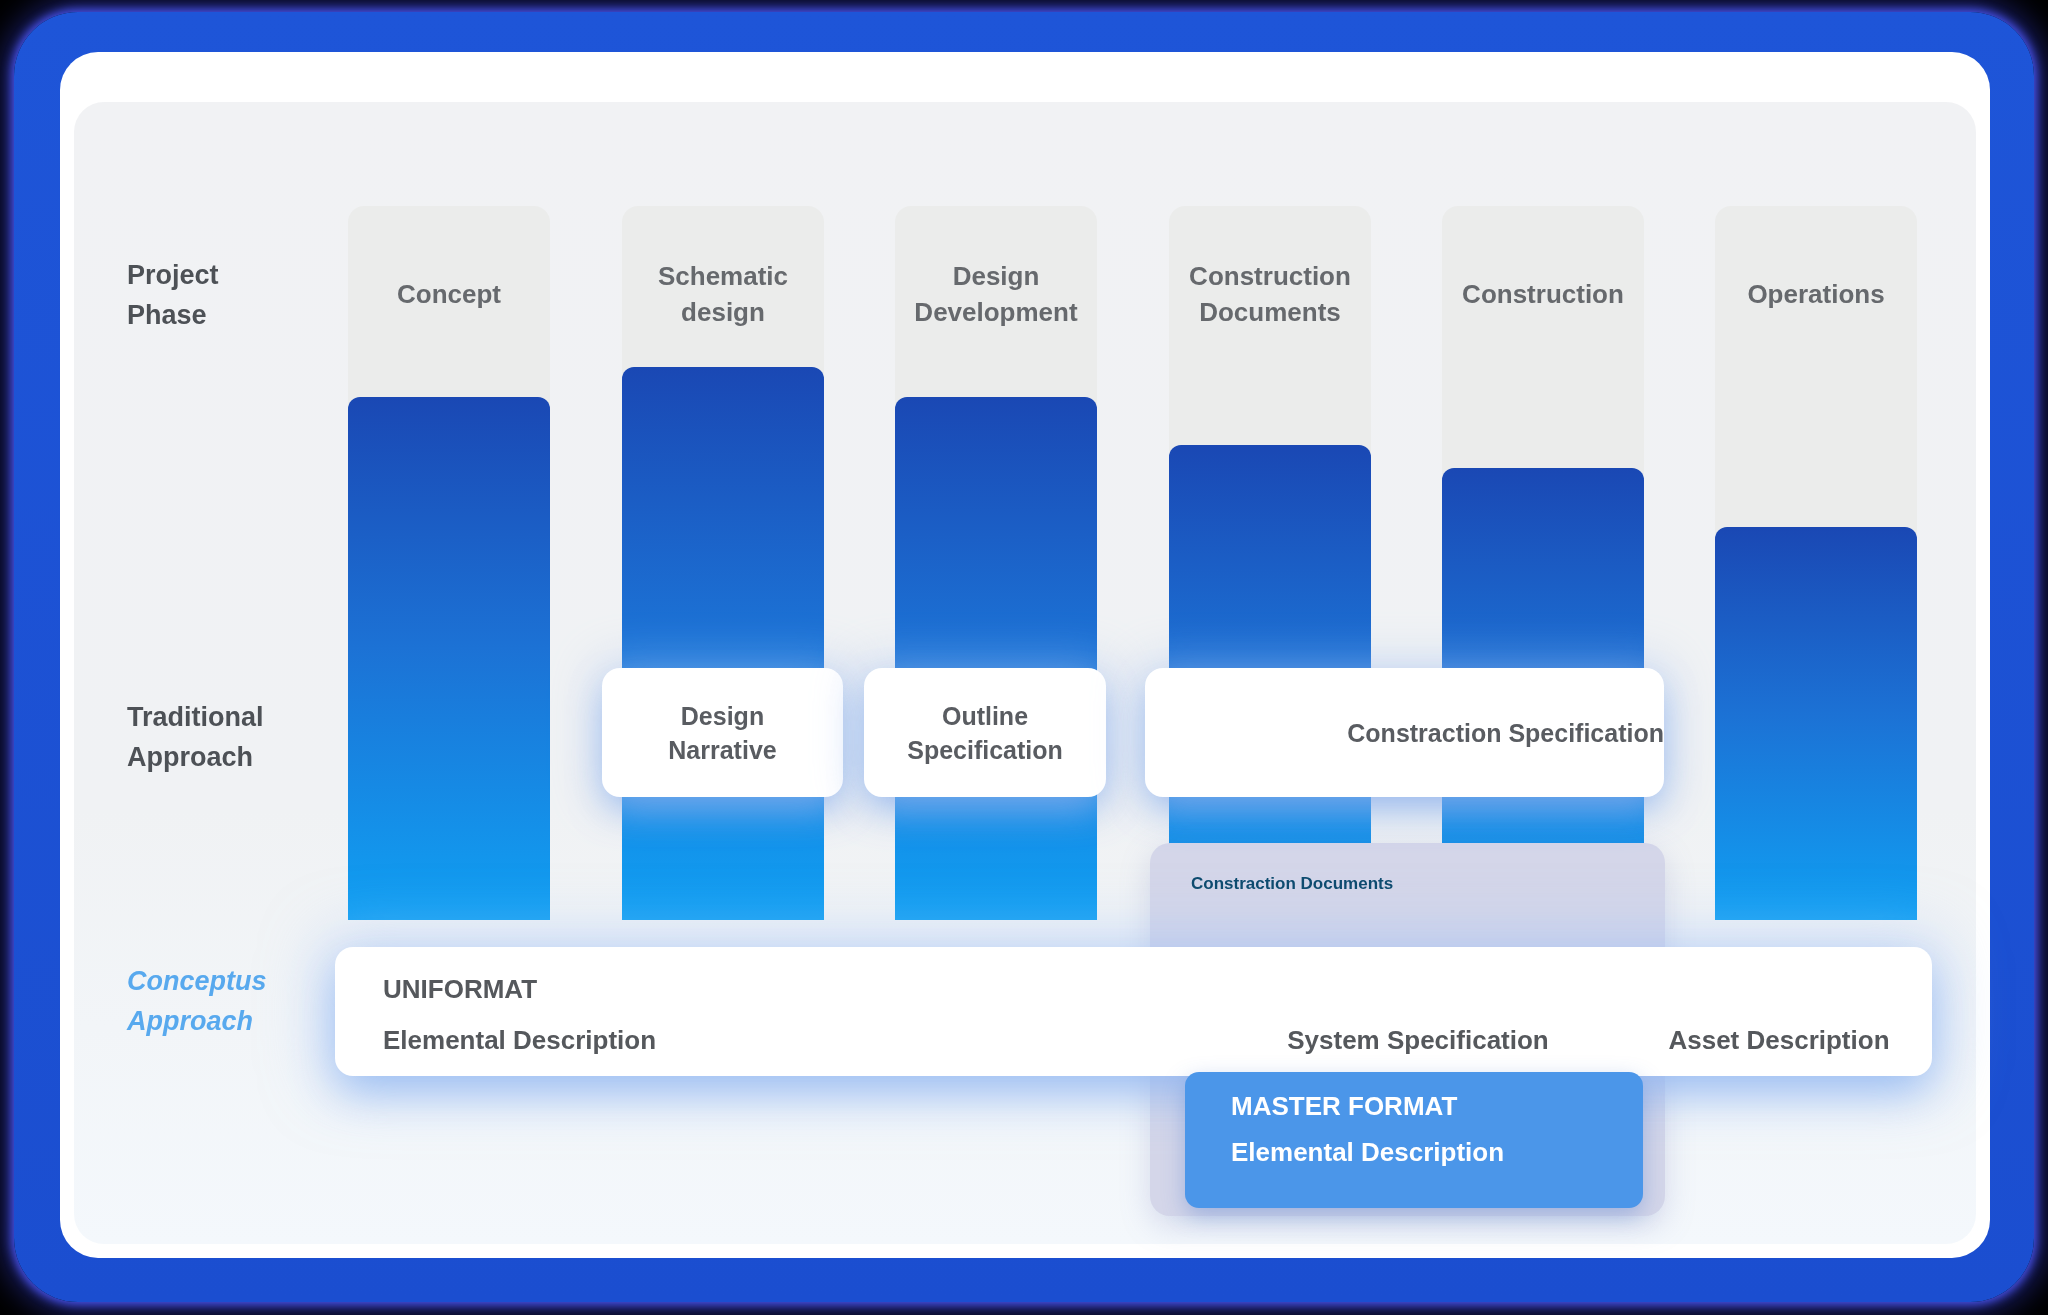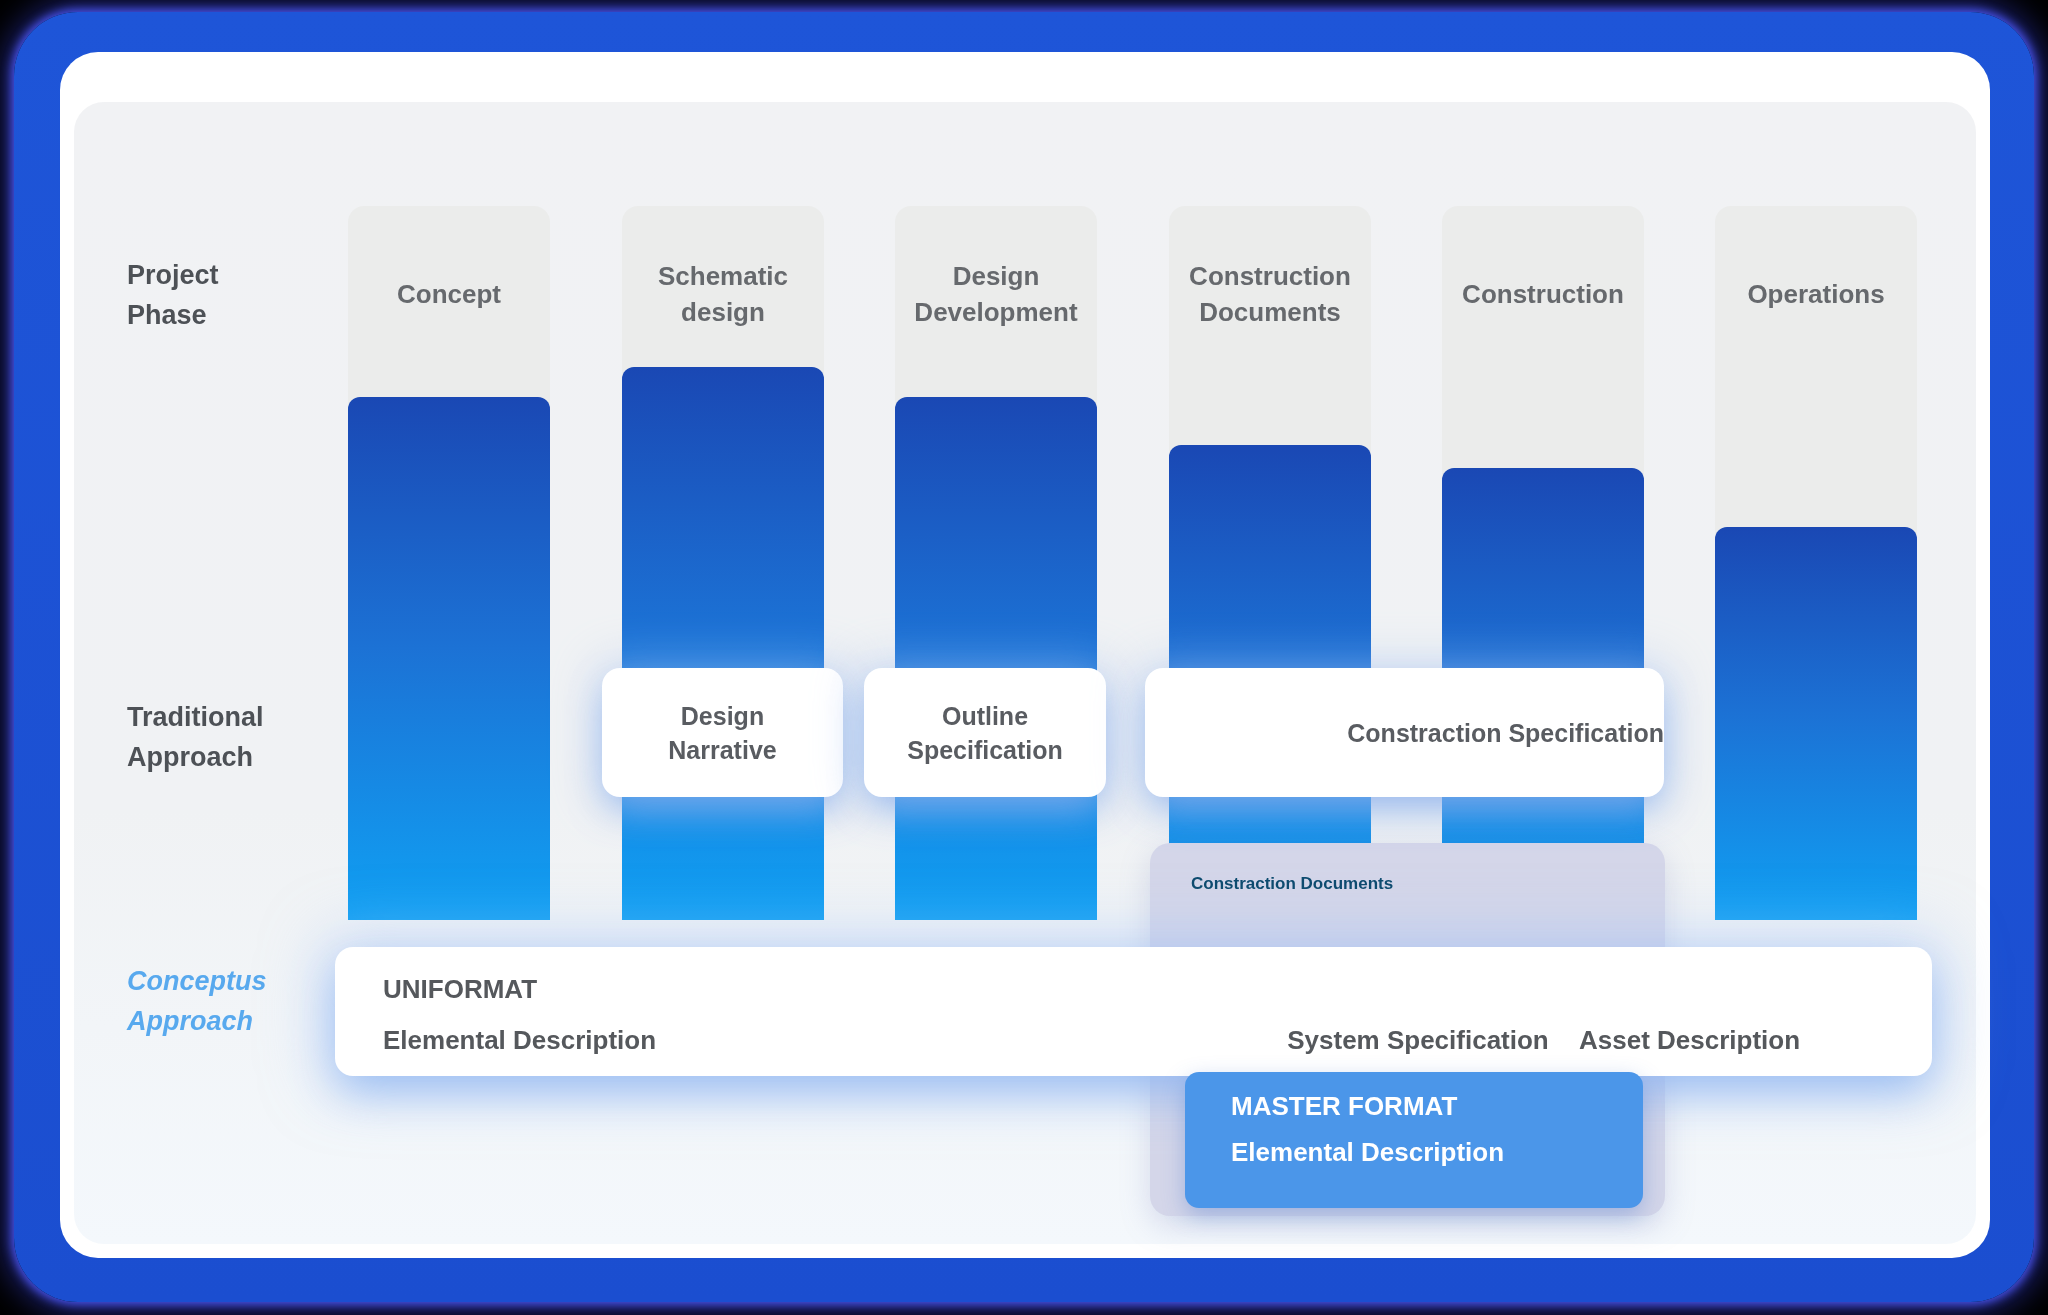--- a/index.html
+++ b/index.html
@@ -69,21 +69,21 @@
   
   .band{
     left:335px;top:921px;width:1597px;height:129px;
     border-radius:18px;background:#fff;
     box-shadow:0 18px 44px -4px rgba(140,180,240,.8),0 0 60px 12px rgba(170,200,250,.5);
     color:var(--band-text,#55585c);font-weight:700;margin-top:26px;
   }
   .band-title{position:absolute;left:48px;top:24px;height:36px;line-height:36px;font-size:26px;}
   .band-sub{position:absolute;left:48px;top:74px;height:38px;line-height:38px;font-size:26px;}
   .band-center{position:absolute;left:883px;top:74px;width:400px;height:38px;line-height:38px;font-size:26px;text-align:center;}
-  .band-right{position:absolute;left:1244px;top:74px;width:400px;height:38px;line-height:38px;font-size:26px;}
+  .band-right{position:absolute;left:1244px;top:74px;width:400px;height:38px;line-height:38px;font-size:26px;text-align:center;}
 
   
   .mf-card{
     left:1185px;top:1072px;width:458px;height:136px;
     border-radius:14px;background:var(--mf-blue,#4b96e9);
     box-shadow:0 8px 22px rgba(60,110,200,.35);
     color:#ffffff;font-weight:700;
   }
   .mf-title{position:absolute;left:46px;top:16px;height:36px;line-height:36px;font-size:26px;}
   .mf-sub{position:absolute;left:46px;top:62px;height:36px;line-height:36px;font-size:26px;}

